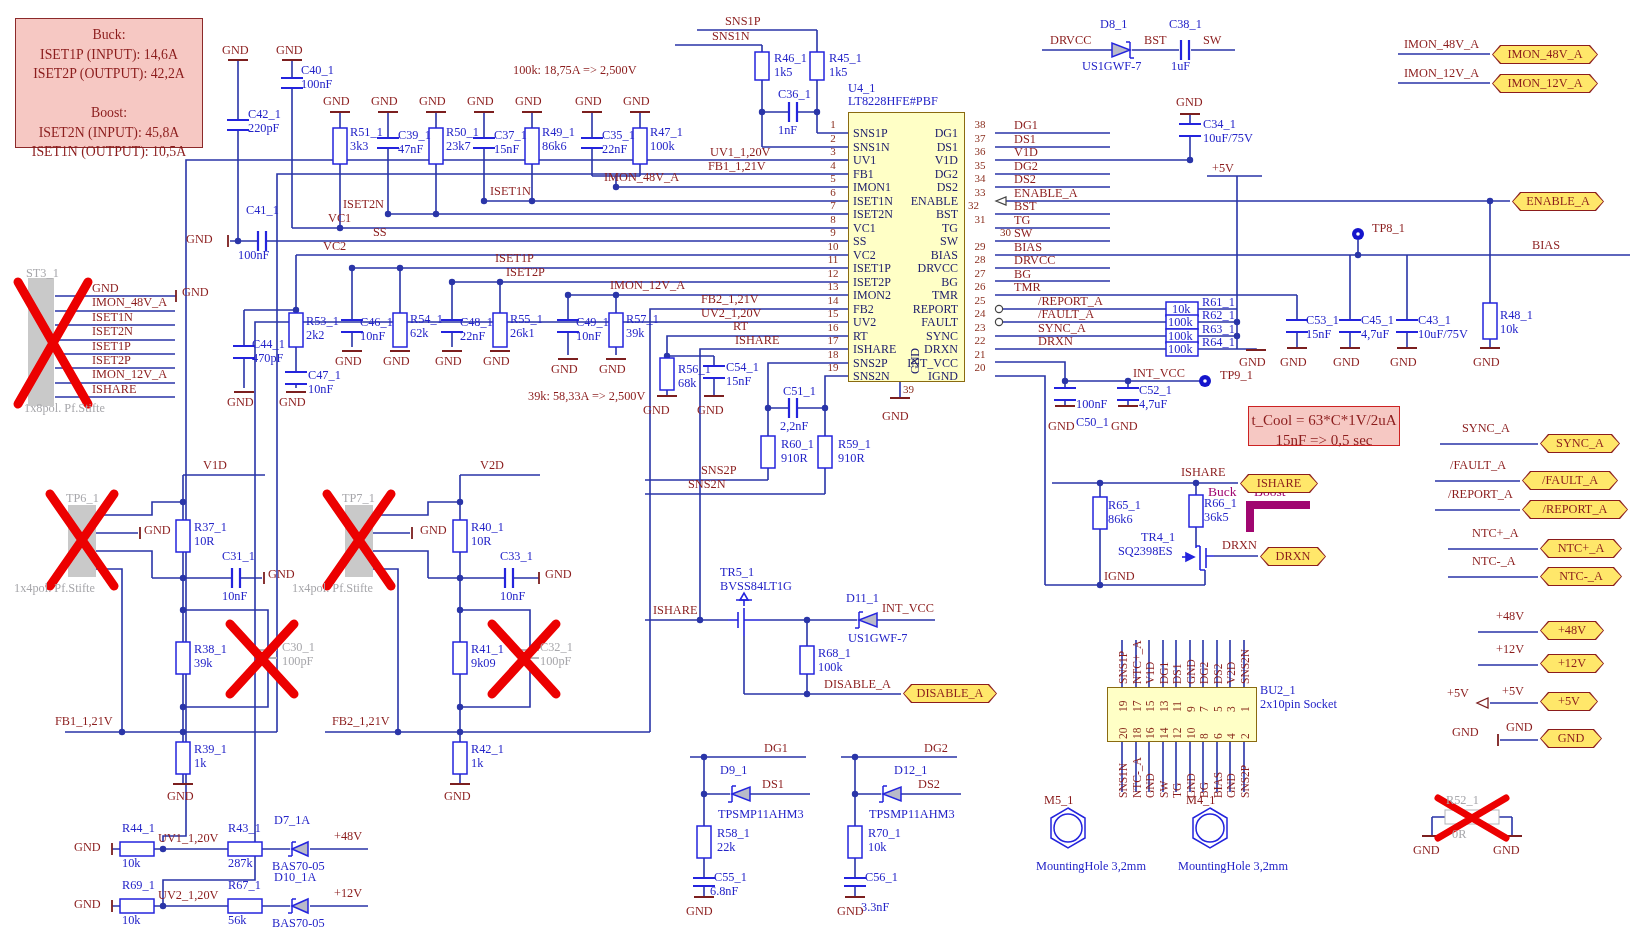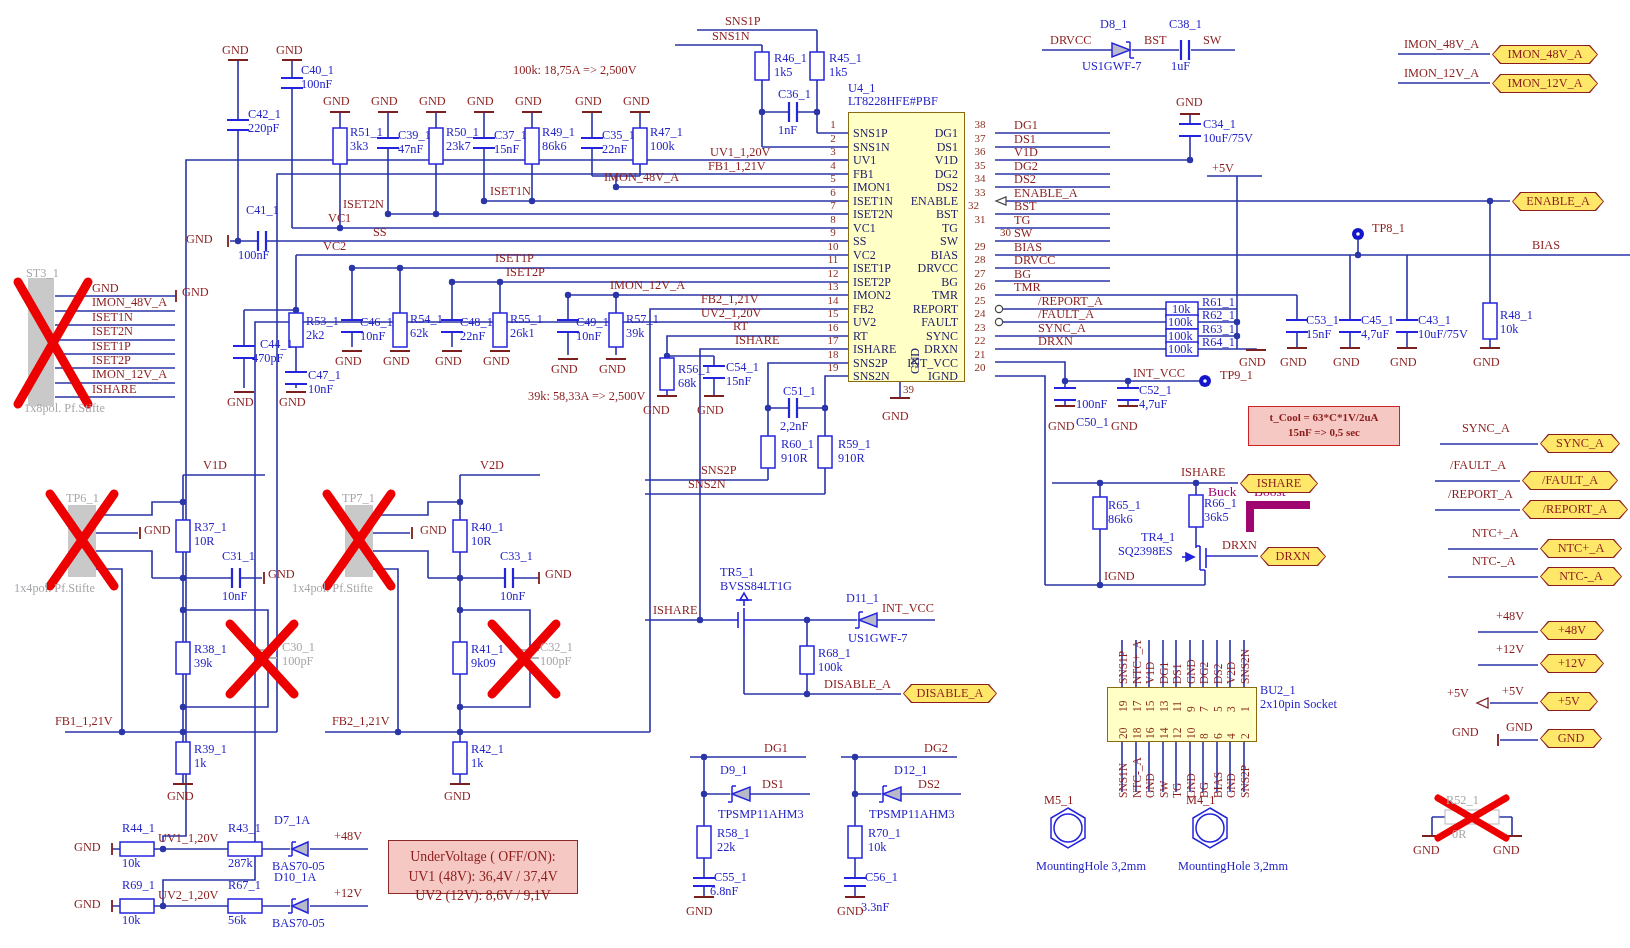--- a/index.html
+++ b/index.html
@@ -8,21 +8,21 @@
   #wires{position:absolute;left:0;top:0;}
   .lbl{position:absolute;white-space:pre;font-size:12.3px;line-height:1.05;}
   .n{color:#8b1c1c;}
   .c{color:#2424c8;}
   .g{color:#a7a7ab;}
   .p{color:#8b2f1f;font-size:11px;}
   .m{color:#a00670;font-size:13.5px;}
   .rot{transform:rotate(-90deg);transform-origin:0 0;}
   .pinkbox{position:absolute;background:#f6c8c3;border:1px solid #8c2a2a;color:#8b1c1c;
     text-align:center;font-size:13.8px;line-height:1.42;padding-top:6px;box-sizing:border-box;}
-  .smallbox{font-size:11px;line-height:1.35;font-weight:bold;}
+  .smallbox{font-size:15px;line-height:1.35;}
   .icbody{position:absolute;background:#ffffc6;border:1.3px solid #8a6a10;box-sizing:border-box;}
   .pinname{position:absolute;font-size:12px;color:#20206e;white-space:pre;}
   .tagO{position:absolute;background:#8b1c1c;clip-path:polygon(0 50%,8px 0,calc(100% - 8px) 0,100% 50%,calc(100% - 8px) 100%,8px 100%);}
   .tagI{position:absolute;left:1px;top:1px;right:1px;bottom:1px;background:#ffe76a;
     clip-path:polygon(0 50%,8px 0,calc(100% - 8px) 0,100% 50%,calc(100% - 8px) 100%,8px 100%);
     color:#8b1c1c;font-size:12.3px;text-align:center;line-height:17px;}
 </style>
 </head>
 <body>
 
@@ -276,24 +276,28 @@
     <path d="M492,624 L556,694 M556,624 L492,694"></path>
   </g>
   <path d="M1438,798 L1506,838 M1506,798 L1438,838" stroke="#ec0000" stroke-width="7" stroke-linecap="round"></path>
 <path d="M1122,640 V687 M1122,742 V792 M1136,640 V687 M1136,742 V792 M1149,640 V687 M1149,742 V792 M1163,640 V687 M1163,742 V792 M1176,640 V687 M1176,742 V792 M1190,640 V687 M1190,742 V792 M1203,640 V687 M1203,742 V792 M1217,640 V687 M1217,742 V792 M1230,640 V687 M1230,742 V792 M1244,640 V687 M1244,742 V792 " stroke="#2a35a8" stroke-width="1.6" fill="none"></path>
     </svg>
 
 <div class="icbody" id="ic-body" style="left:848px;top:112px;width:117px;height:270px;"></div>
 
 <div class="icbody" id="bu2-body" style="left:1107px;top:687px;width:150px;height:55px;"></div>
 
-<div class="pinkbox" id="box-uv" style="left:388px;top:840px;width:190px;height:54px;">
-      <div>UnderVoltage ( OFF/ON):</div>
-      <div>UV1 (48V): 36,4V / 37,4V</div>
-      <div>UV2 (12V): 8,6V / 9,1V</div>
+<div class="pinkbox" id="box-buck" style="left:15px;top:18px;width:188px;height:130px;">
+      <div>Buck:</div>
+      <div>ISET1P (INPUT): 14,6A</div>
+      <div>ISET2P (OUTPUT): 42,2A</div>
+      <div>&nbsp;</div>
+      <div>Boost:</div>
+      <div>ISET2N (INPUT): 45,8A</div>
+      <div>ISET1N (OUTPUT): 10,5A</div>
     </div>
 <div class="pinkbox smallbox" id="box-tcool" style="left:1248px;top:406px;width:152px;height:40px;border-color:#cc2222;padding-top:3px;">
       <div>t_Cool = 63*C*1V/2uA</div>
       <div>15nF =&gt; 0,5 sec</div>
     </div>
 
 <div id="labels-layer">
       <div class="lbl n" style="left: 222px; top: 44px;">GND</div>
       <div class="lbl n" style="left: 276px; top: 44px;">GND</div>
       <div class="lbl c" style="left: 248px; top: 108px;">C42_1</div>
@@ -351,21 +355,21 @@
       <div class="lbl c" style="left: 238px; top: 249px;">100nF</div>
       <div class="lbl n" style="left: 186px; top: 233px;">GND</div>
       <div class="lbl n" style="left: 227px; top: 396px;">GND</div>
       <div class="lbl n" style="left: 279px; top: 396px;">GND</div>
       <div class="lbl n" style="left: 335px; top: 355px;">GND</div>
       <div class="lbl n" style="left: 383px; top: 355px;">GND</div>
       <div class="lbl n" style="left: 435px; top: 355px;">GND</div>
       <div class="lbl n" style="left: 483px; top: 355px;">GND</div>
       <div class="lbl n" style="left: 551px; top: 363px;">GND</div>
       <div class="lbl n" style="left: 599px; top: 363px;">GND</div>
-      <div class="lbl c" style="left: 260px; top: 338px; font-family: Liberation Serif, serif;">C44_1</div>
+      <div class="lbl c" style="left: 252px; top: 338px; font-family: Liberation Serif, serif;">C44_1</div>
       <div class="lbl c" style="left: 252px; top: 352px;">470pF</div>
       <div class="lbl c" style="left: 306px; top: 315px;">R53_1</div>
       <div class="lbl c" style="left: 306px; top: 329px;">2k2</div>
       <div class="lbl c" style="left: 308px; top: 369px;">C47_1</div>
       <div class="lbl c" style="left: 308px; top: 383px;">10nF</div>
       <div class="lbl c" style="left: 360px; top: 316px;">C46_1</div>
       <div class="lbl c" style="left: 360px; top: 330px;">10nF</div>
       <div class="lbl c" style="left: 410px; top: 313px;">R54_1</div>
       <div class="lbl c" style="left: 410px; top: 327px;">62k</div>
       <div class="lbl c" style="left: 460px; top: 316px;">C48_1</div>

